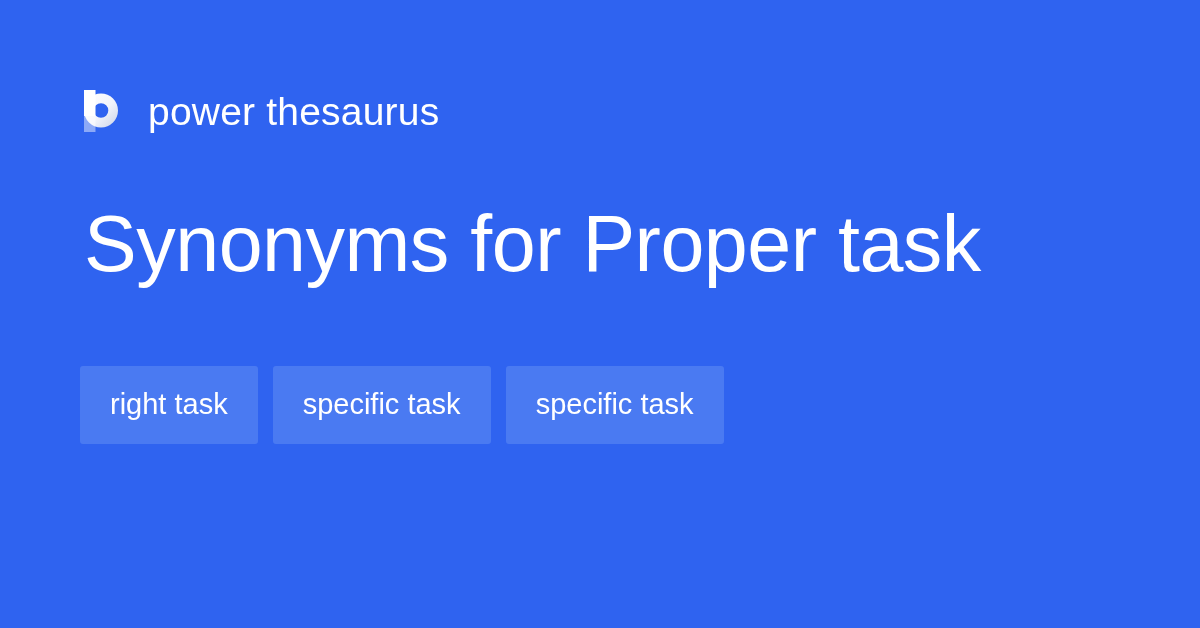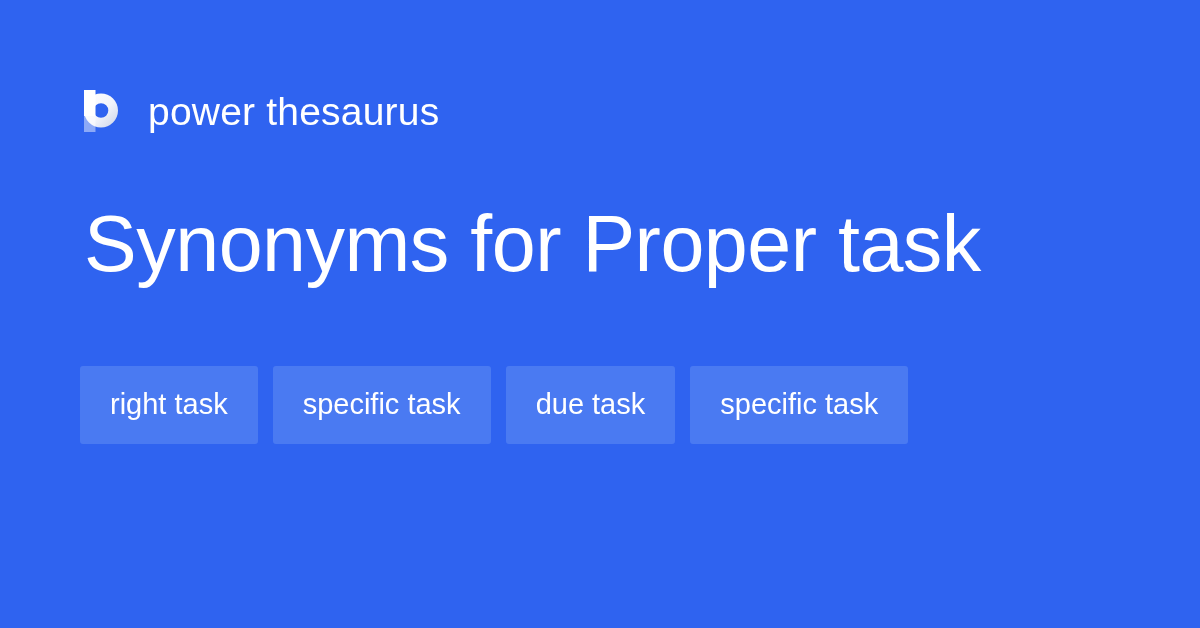--- a/index.html
+++ b/index.html
@@ -112,17 +112,16 @@
       </svg>
     </span>
     <span class="brand-name">power thesaurus</span>
   </div>
 
   <h1 class="headline">Synonyms for Proper task</h1>
 
   <div class="chips">
     <span class="chip">right task</span>
     <span class="chip">specific task</span>
-    <span class="chip">due task</span>
     <span class="chip">specific task</span>
   </div>
 
 </div>
 
 </body></html>

